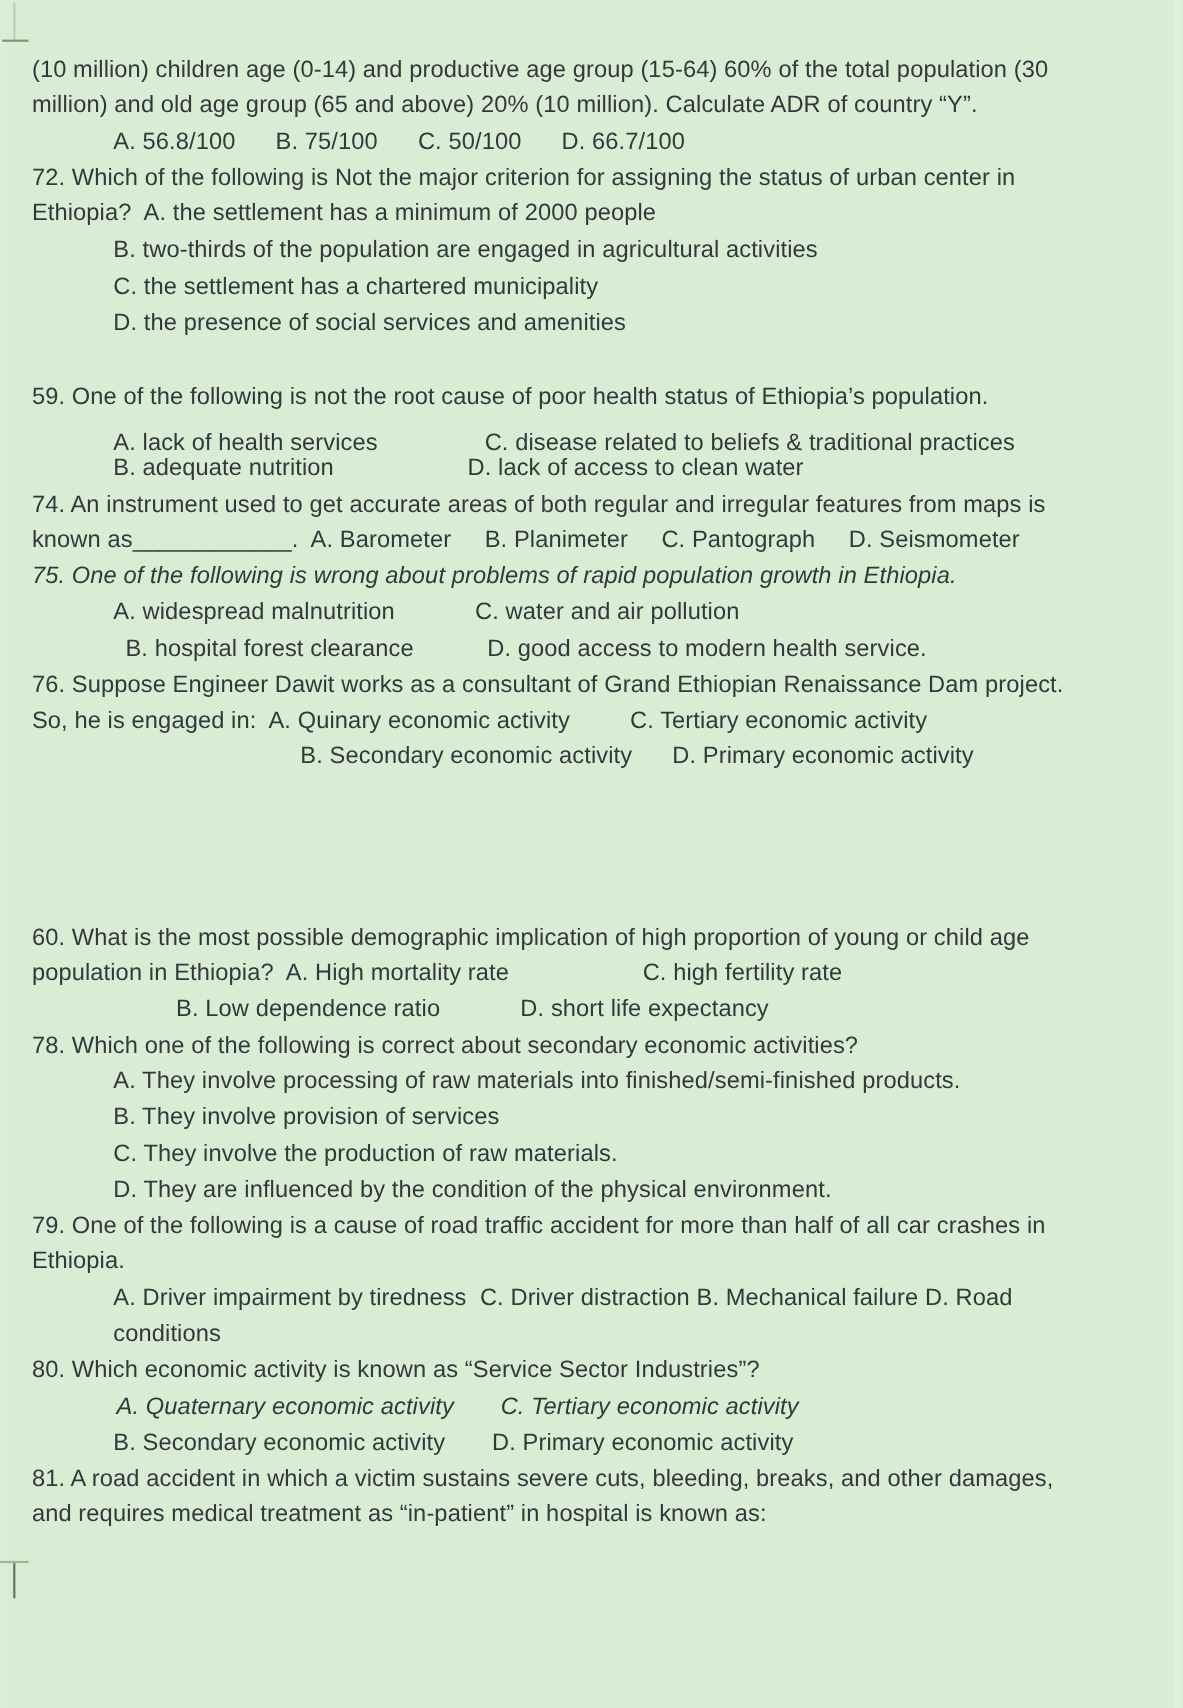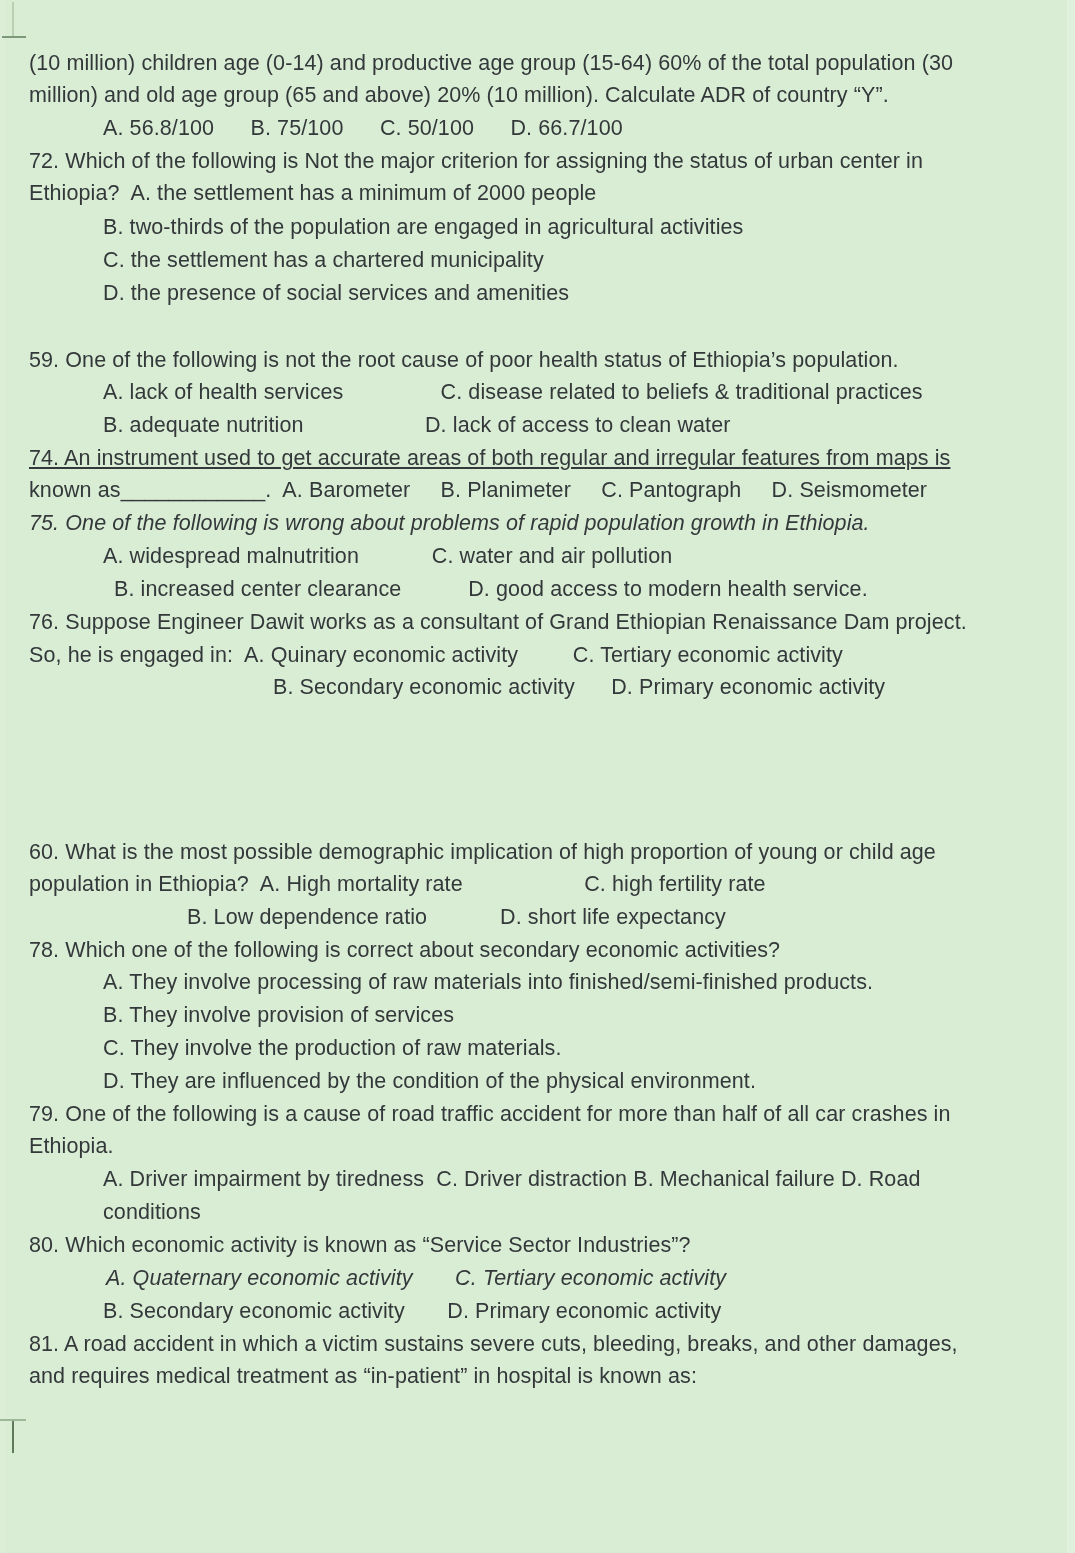--- a/index.html
+++ b/index.html
@@ -112,33 +112,33 @@
   <div id="text-body" style="color: rgb(51, 56, 58);">
       <div class="line ind0" style="top: 52px;">(10 million) children age (0-14) and productive age group (15-64) 60% of the total population (30</div>
       <div class="line ind0" style="top: 84px;">million) and old age group (65 and above) 20% (10 million). Calculate ADR of country “Y”.</div>
       <div class="line ind1" style="top: 117px;">A. 56.8/100      B. 75/100      C. 50/100      D. 66.7/100</div>
       <div class="line ind0" style="top: 150px;">72. Which of the following is Not the major criterion for assigning the status of urban center in</div>
       <div class="line ind0" style="top: 182px;">Ethiopia?  A. the settlement has a minimum of 2000 people</div>
       <div class="line ind1" style="top: 216px;">B. two-thirds of the population are engaged in agricultural activities</div>
       <div class="line ind1" style="top: 249px;">C. the settlement has a chartered municipality</div>
       <div class="line ind1" style="top: 282px;">D. the presence of social services and amenities</div>
       <div class="line ind0" style="top: 349px;">59. One of the following is not the root cause of poor health status of Ethiopia’s population.</div>
-      <div class="line ind1" style="top: 381px;">A. lack of health services                C. disease related to beliefs &amp; traditional practices</div>
+      <div class="line ind1" style="top: 391px;">A. lack of health services                C. disease related to beliefs &amp; traditional practices</div>
       <div class="line ind1" style="top: 414px;">B. adequate nutrition                    D. lack of access to clean water</div>
-      <div class="line ind0" style="top: 447px; text-decoration: underline;">74. An instrument used to get accurate areas of both regular and irregular features from maps is</div>
+      <div class="line ind0" style="top: 447px;">74. An instrument used to get accurate areas of both regular and irregular features from maps is</div>
       <div class="line ind0" style="top: 479px;">known as____________.  A. Barometer     B. Planimeter     C. Pantograph     D. Seismometer</div>
       <div class="line ind0" style="top: 512px; font-style: italic;">75. One of the following is wrong about problems of rapid population growth in Ethiopia.</div>
       <div class="line ind1" style="top: 545px;">A. widespread malnutrition            C. water and air pollution</div>
-      <div class="line ind1b" style="top: 578px;">B. increased center clearance           D. good access to modern health service.</div>
+      <div class="line ind1b" style="top: 578px;">B. hospital forest clearance           D. good access to modern health service.</div>
       <div class="line ind0" style="top: 611px;">76. Suppose Engineer Dawit works as a consultant of Grand Ethiopian Renaissance Dam project.</div>
       <div class="line ind0" style="top: 644px;">So, he is engaged in:  A. Quinary economic activity         C. Tertiary economic activity</div>
       <div class="line ind3" style="top: 676px;">B. Secondary economic activity      D. Primary economic activity</div>
       <div class="line ind0" style="top: 841px;">60. What is the most possible demographic implication of high proportion of young or child age</div>
       <div class="line ind0" style="top: 873px;">population in Ethiopia?  A. High mortality rate                    C. high fertility rate</div>
-      <div class="line ind2" style="top: 906px; margin-left: 27px;">B. Low dependence ratio            D. short life expectancy</div>
+      <div class="line ind2" style="top: 906px;">B. Low dependence ratio            D. short life expectancy</div>
       <div class="line ind0" style="top: 939px;">78. Which one of the following is correct about secondary economic activities?</div>
       <div class="line ind1" style="top: 971px;">A. They involve processing of raw materials into finished/semi-finished products.</div>
       <div class="line ind1" style="top: 1004px;">B. They involve provision of services</div>
       <div class="line ind1" style="top: 1037px;">C. They involve the production of raw materials.</div>
       <div class="line ind1" style="top: 1070px;">D. They are influenced by the condition of the physical environment.</div>
       <div class="line ind0" style="top: 1103px;">79. One of the following is a cause of road traffic accident for more than half of all car crashes in</div>
       <div class="line ind0" style="top: 1135px;">Ethiopia.</div>
       <div class="line ind1" style="top: 1168px;">A. Driver impairment by tiredness  C. Driver distraction B. Mechanical failure D. Road</div>
       <div class="line ind1" style="top: 1201px;">conditions</div>
       <div class="line ind0" style="top: 1234px;">80. Which economic activity is known as “Service Sector Industries”?</div>

